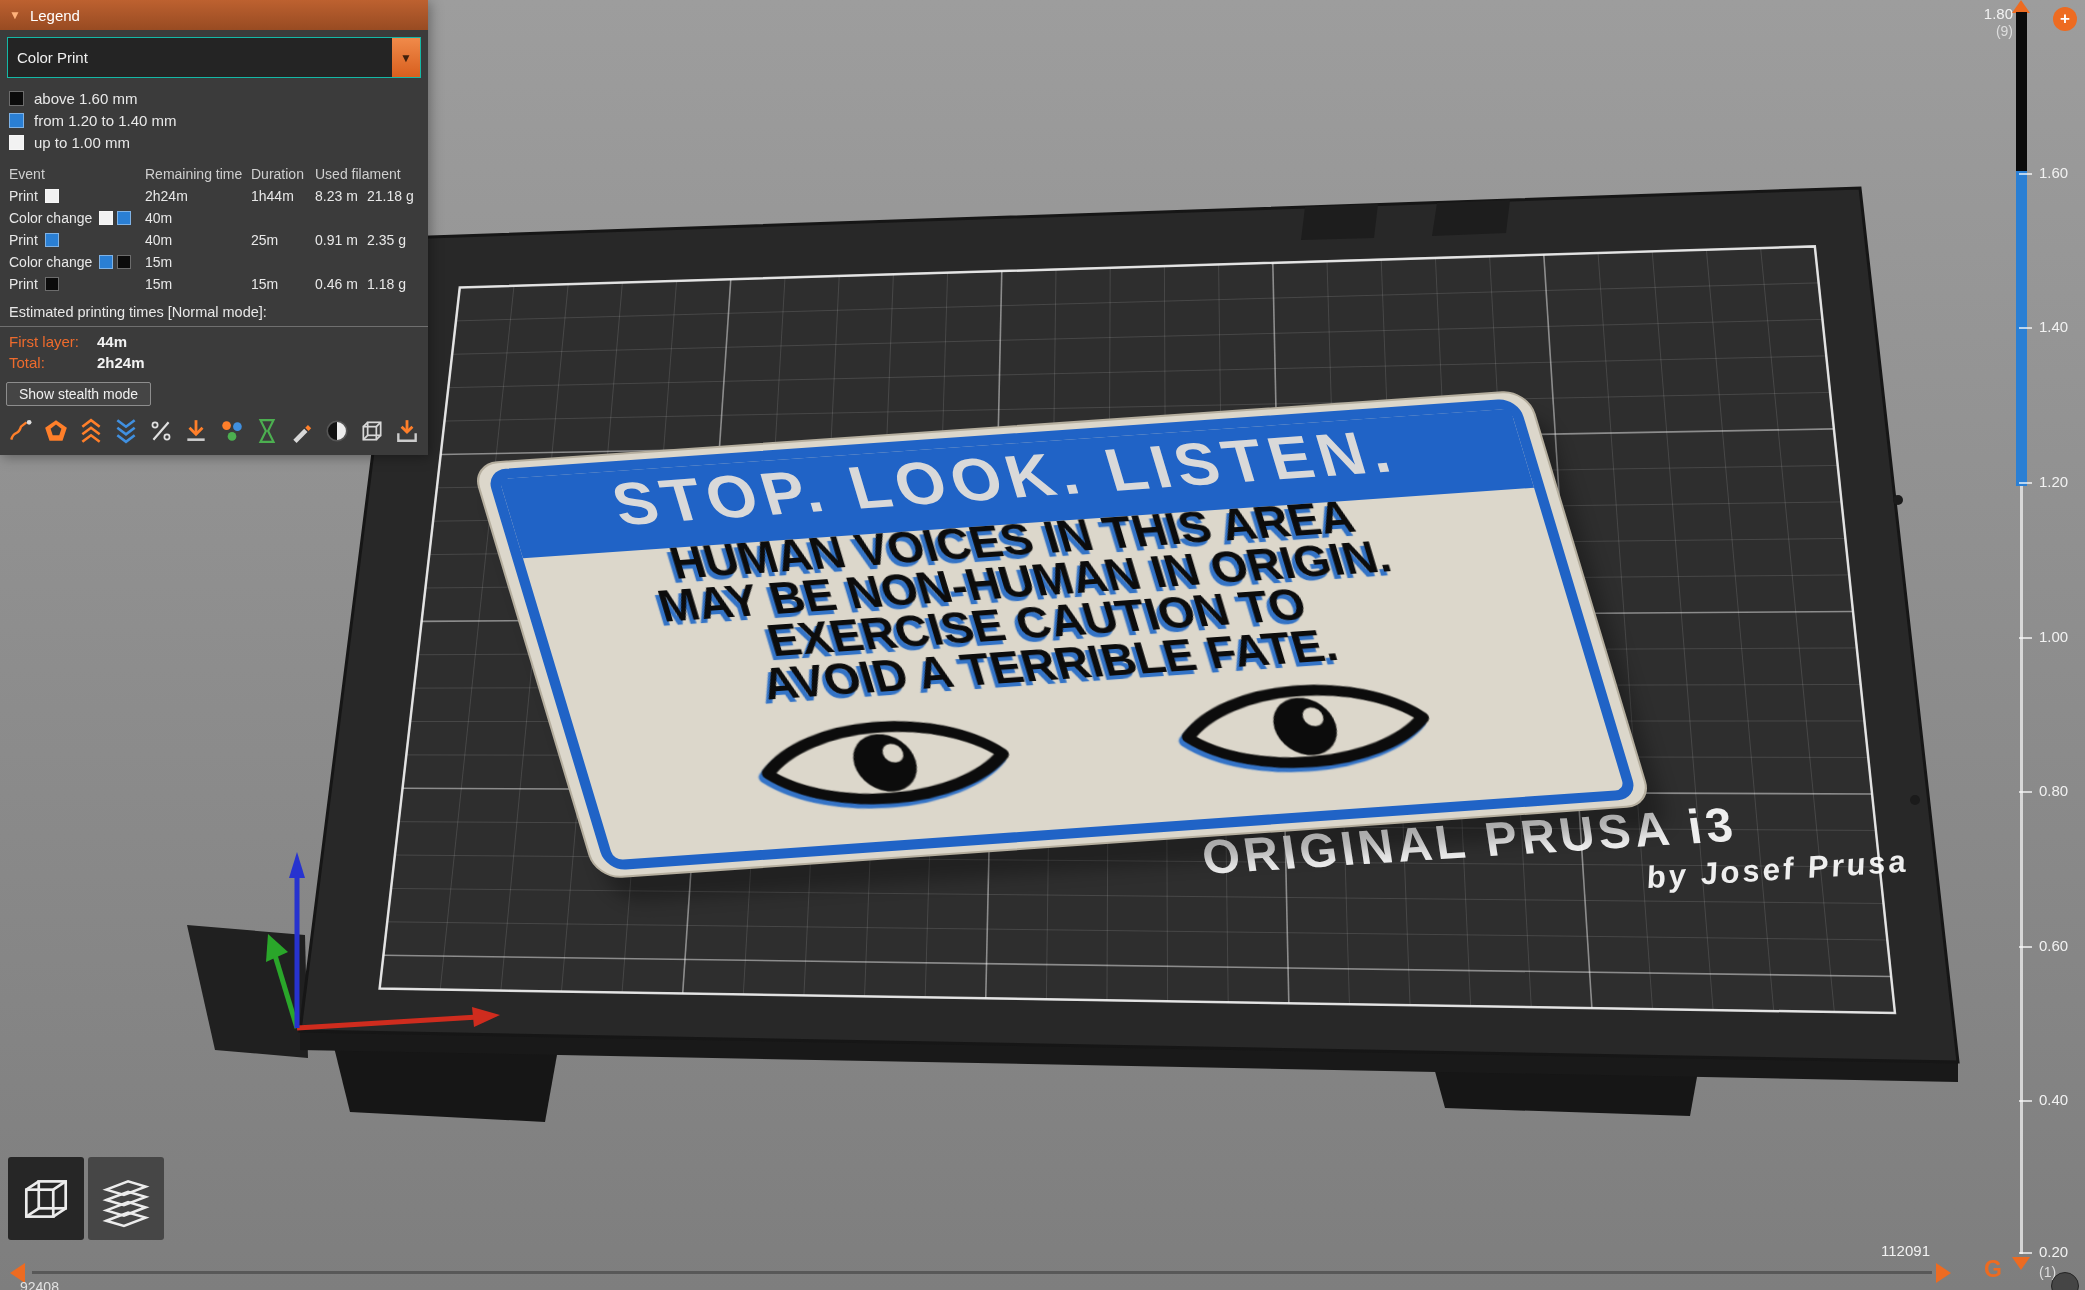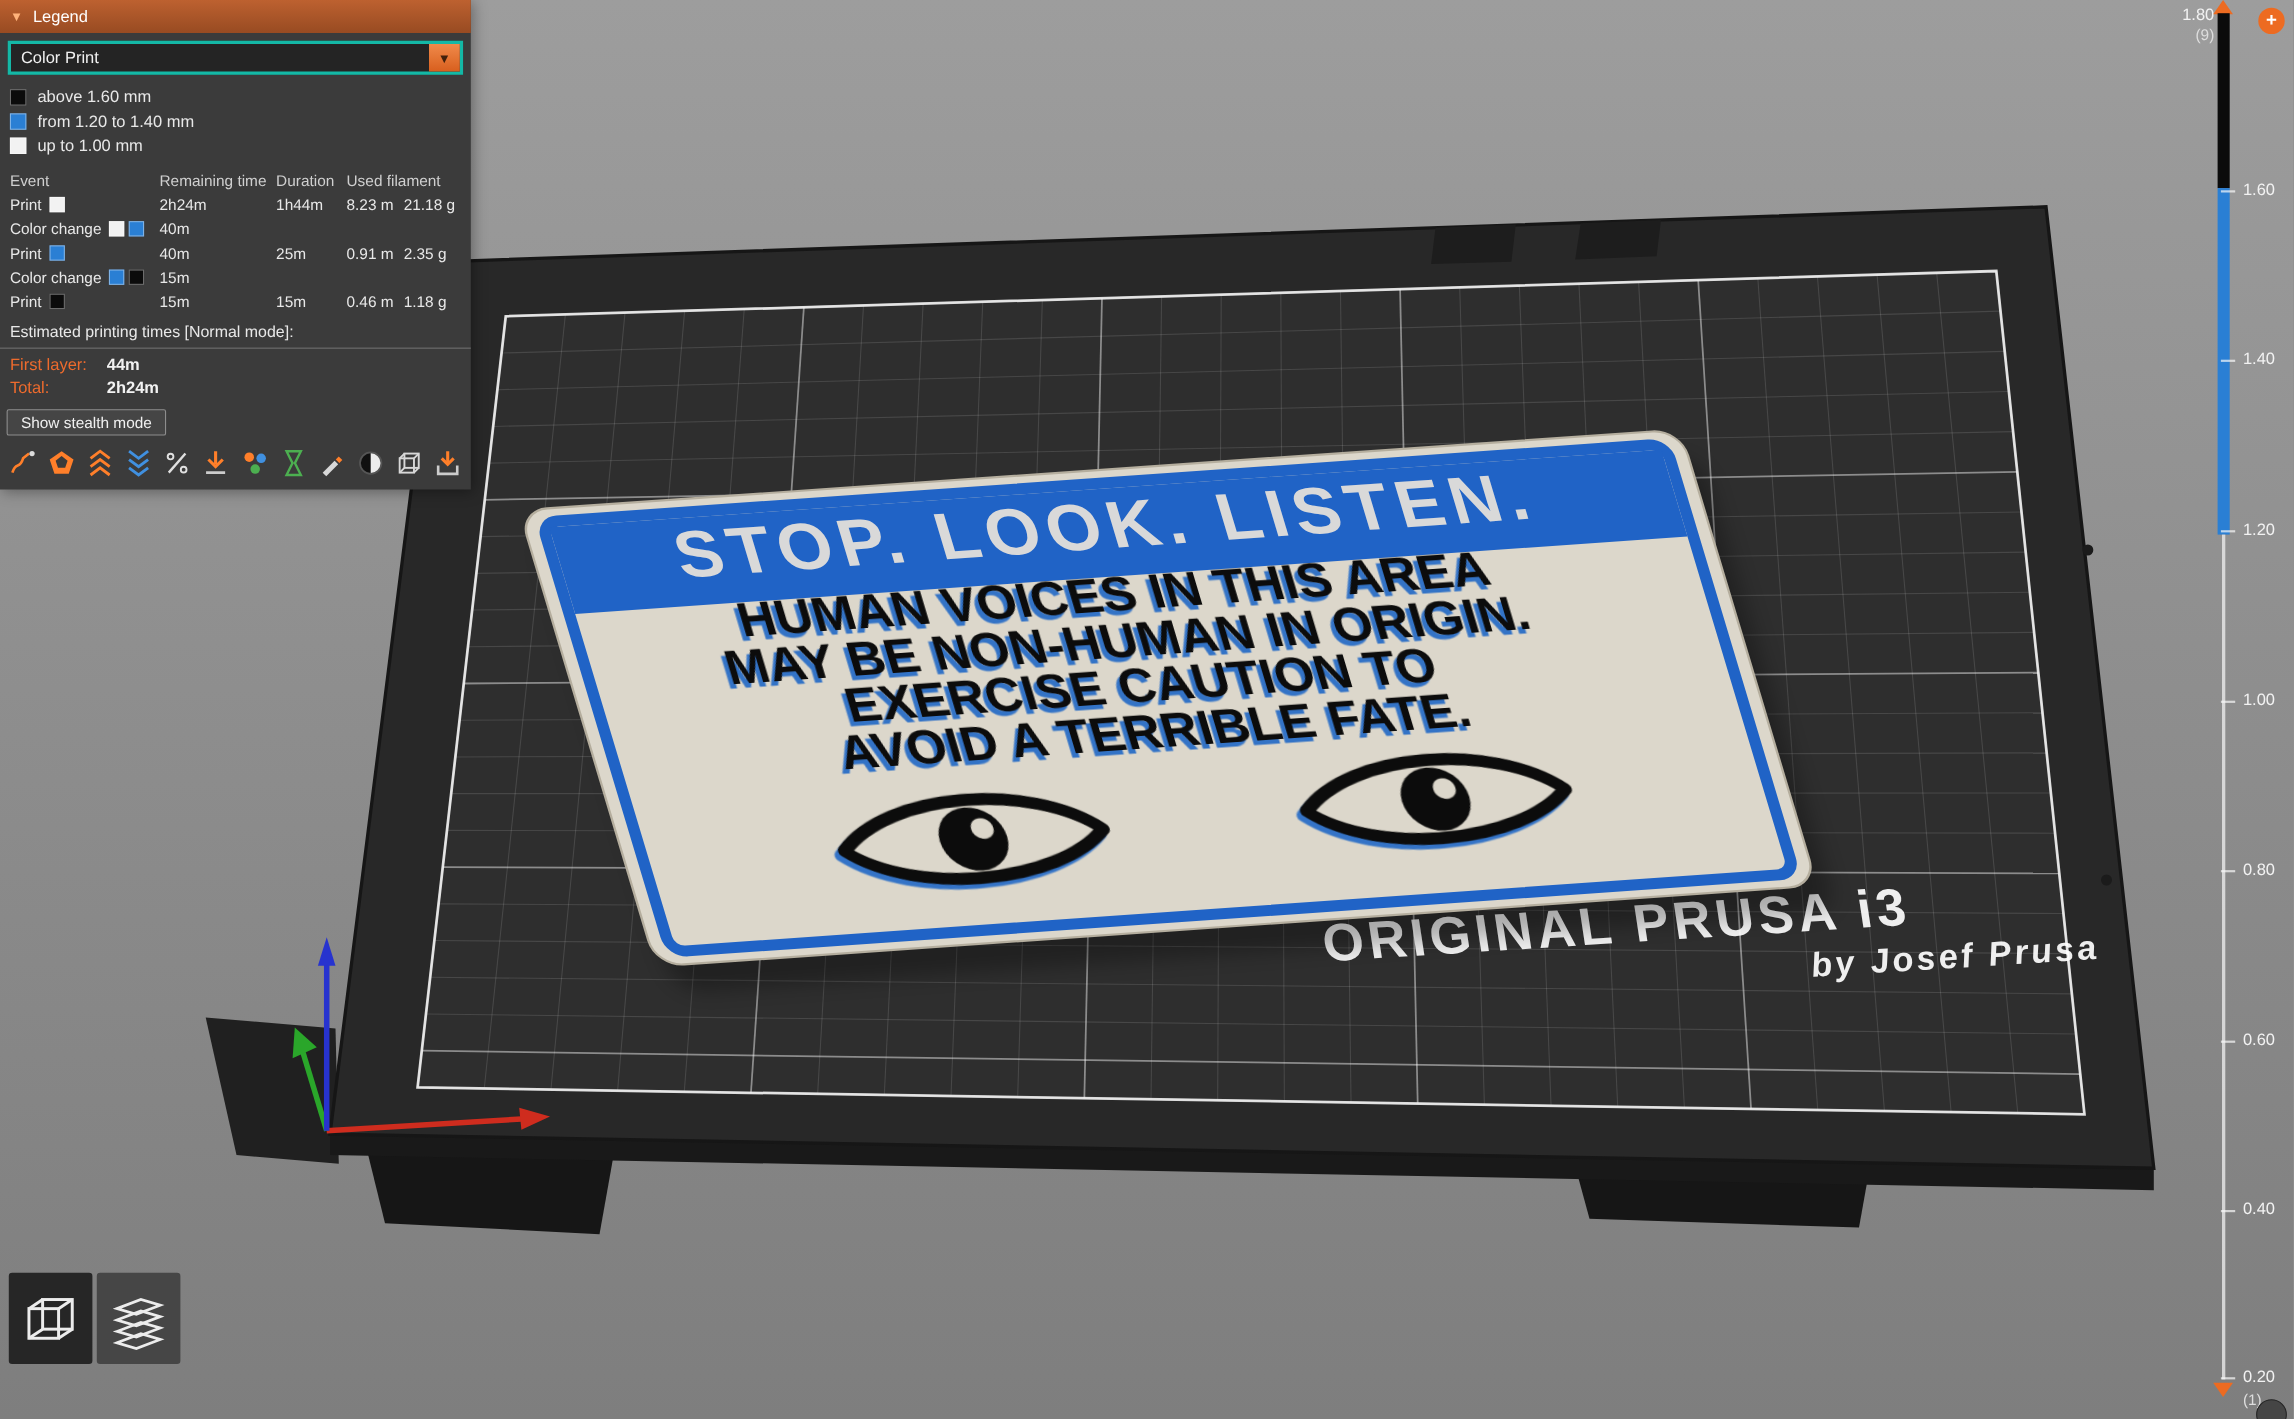--- a/index.html
+++ b/index.html
@@ -8,21 +8,21 @@
   #app { position:absolute; left:0; top:0; width:2085px; height:1290px; overflow:hidden;
          background:linear-gradient(180deg,#9d9d9d 0%,#8c8c8c 55%,#7e7e7e 100%); }
   #scene { position:absolute; left:0; top:0; z-index:1; }
 
   
   #legend-panel { position:absolute; left:0; top:0; width:428px; background:#3b3b3b; color:#e8e8e8;
                   font-size:15px; z-index:5; box-shadow:2px 2px 12px rgba(0,0,0,.35); }
   .legend-titlebar { height:30px; background:linear-gradient(180deg,#bd6130,#984b22); display:flex;
                      align-items:center; gap:9px; padding:0 9px; color:#fff; font-size:15px; }
   .collapse-tri { color:#ffb27a; font-size:12px; }
-  .dropdown { margin:7px; height:31px; background:#242424; border:3px solid #14b8a6; display:flex; align-items:center; }
+  .dropdown { margin:7px; height:41px; background:#242424; border:1px solid #14b8a6; display:flex; align-items:center; }
   .dd-value { padding-left:9px; font-size:15px; color:#f0f0f0; flex:1; }
   .dd-btn { width:28px; align-self:stretch; background:linear-gradient(180deg,#f08a4a,#d85f1e);
             display:flex; align-items:center; justify-content:center; }
   .dd-arrow { color:#41200c; font-size:12px; }
   .l-rows { padding:2px 9px 4px; }
   .l-row { display:flex; align-items:center; gap:10px; height:22px; }
   .swatch { width:15px; height:15px; border:1px solid rgba(255,255,255,.4); flex:none; display:inline-block; }
   .t-table { margin-top:6px; font-size:14px; }
   .t-row { display:grid; grid-template-columns:136px 106px 64px 52px 1fr; align-items:center; height:22px; padding-left:9px; }
   .t-head { color:#cfcfcf; }
@@ -416,20 +416,28 @@
     <div class="ls-tick" style="top:628px">1.00</div>
     <div class="ls-tick" style="top:782px">0.80</div>
     <div class="ls-tick" style="top:937px">0.60</div>
     <div class="ls-tick" style="top:1091px">0.40</div>
     <div class="ls-tick" style="top:1243px">0.20</div>
     <div class="ls-handle-bottom"></div>
     <div class="ls-bottom-layer">(1)</div>
     <div class="ls-gear"></div>
   </div>
 
+  <div id="move-slider">
+    <div class="ms-max">112091</div>
+    <div class="ms-left-arrow"></div>
+    <div class="ms-track"></div>
+    <div class="ms-right-arrow"></div>
+    <div class="ms-current">92408</div>
+    <div class="ms-g">G</div>
+  </div>
 
   <div id="view-buttons">
     <div class="vb vb-3d">
       <svg viewBox="0 0 56 56">
         <g fill="none" stroke="#ececec" stroke-width="2.6">
           <rect x="9" y="19" width="26" height="26"></rect>
           <rect x="21" y="11" width="26" height="26"></rect>
           <line x1="9" y1="19" x2="21" y2="11"></line>
             <line x1="35" y1="19" x2="47" y2="11"></line>
           <line x1="9" y1="45" x2="21" y2="37"></line>

